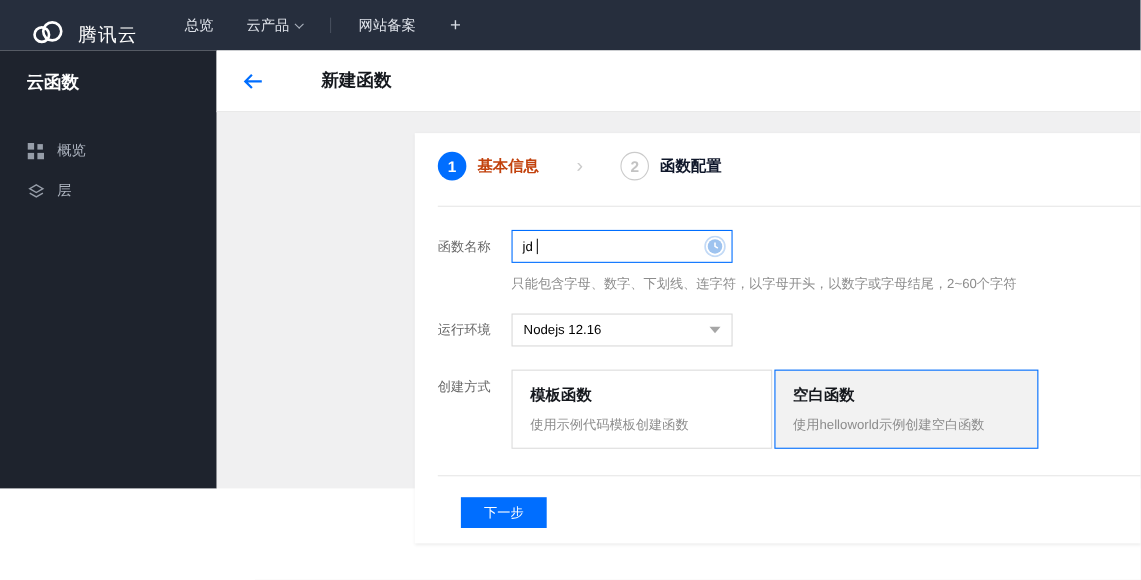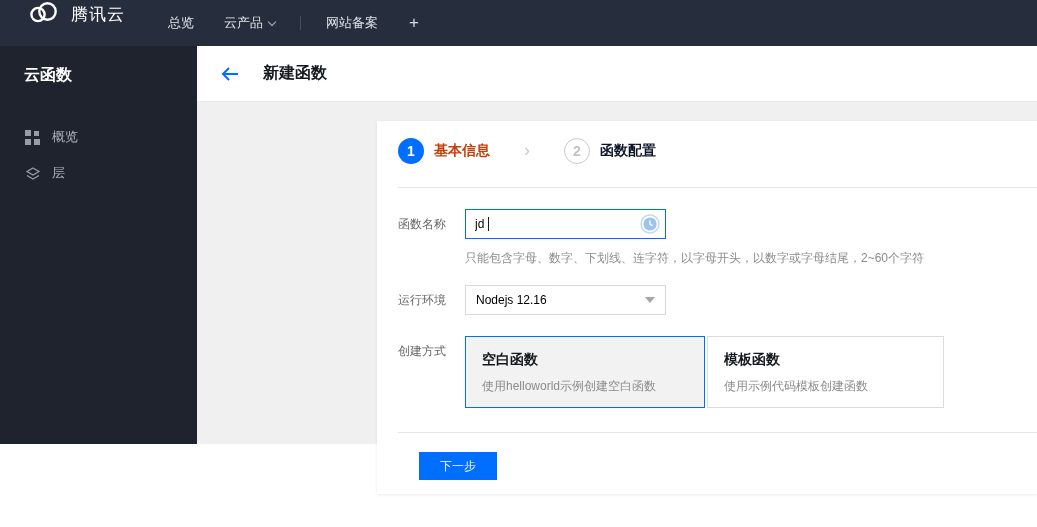--- a/index.html
+++ b/index.html
@@ -1,20 +1,20 @@
 <!DOCTYPE html>
 <html><head>
 <meta charset="utf-8">
 <style>
   * { margin:0; padding:0; box-sizing:border-box; }
   html,body { width:1037px; height:527px; overflow:hidden;
     font-family:"Liberation Sans","DejaVu Sans",sans-serif; }
 
   
-  .topbar { height:46px; background:#262e3d; display:flex; align-items:flex-start; }
+  .topbar { height:46px; background:#262e3d; display:flex; align-items:flex-end; }
   .logo { display:flex; align-items:center; gap:11px; padding:0 28px 0 26px; cursor:pointer; }
   .logo-text { color:#ffffff; font-size:17px; letter-spacing:1px; }
   .top-nav { display:flex; align-items:center; font-size:13px; color:#dfe3ea; }
   .top-nav-item { padding:0 15px; height:46px; display:flex; align-items:center; gap:6px; cursor:pointer; }
   .nav-chevron { width:6px; height:6px; border-right:1px solid #aab1bd; border-bottom:1px solid #aab1bd;
     transform:rotate(45deg); margin-top:-3px; }
   .nav-divider { width:1px; height:14px; background:#454d5c; margin:0 10px; }
   .nav-plus { font-size:17px; color:#d7dce4; padding:0 16px; }
 
   
@@ -25,21 +25,21 @@
   .sidebar-title { color:#ffffff; font-size:16px; font-weight:bold; padding:19px 0 0 24px; }
   .side-items { margin-top:24px; }
   .side-item { height:36px; display:flex; align-items:flex-end; gap:11px; padding-left:24px;
     color:#aeb5c0; font-size:13px; cursor:pointer; }
   .side-item.active { background:#2b313e; color:#ffffff; }
   .side-icon { width:17px; height:17px; display:flex; align-items:center; justify-content:center; }
 
   
   .content { flex:1; background:#f0f0f1; display:flex; flex-direction:column; }
   .page-header { height:56px; background:#ffffff; border-bottom:1px solid #e7e7e7;
-    display:flex; align-items:center; padding-left:20px; flex-shrink:0; }
+    display:flex; align-items:center; padding-left:20px; flex-shrink:0;gap:29px; }
   .back-btn { width:26px; height:26px; display:flex; align-items:center; justify-content:center; cursor:pointer; }
   .page-title { font-size:16px; font-weight:bold; color:#15181d; margin-left:20px; }
 
   .content-body { flex:1; padding:19px 0 0 180px; }
   .card { background:#ffffff; height:373px; box-shadow:0 1px 3px rgba(0,0,0,.08);
     padding:15px 0 0 21px; }
 
   
   .steps { display:flex; align-items:center; height:30px; }
   .step-circle { width:26px; height:26px; border-radius:50%; display:flex; align-items:center;
@@ -187,28 +187,28 @@
           <div class="form-label">运行环境</div>
           <div class="select">
             <span>Nodejs 12.16</span>
             <span class="select-caret"></span>
           </div>
         </div>
 
         <div class="form-row row-3">
           <div class="form-label">创建方式</div>
           <div class="cards">
+            <div class="create-card">
+              <div class="card-title">模板函数</div>
+              <div class="card-desc">使用示例代码模板创建函数</div>
+            </div>
             <div class="create-card selected">
               <div class="card-title">空白函数</div>
               <div class="card-desc">使用helloworld示例创建空白函数</div>
             </div>
-            <div class="create-card">
-              <div class="card-title">模板函数</div>
-              <div class="card-desc">使用示例代码模板创建函数</div>
-            </div>
           </div>
         </div>
 
         <div class="divider-2"></div>
 
         <div class="btn-row">
           <button class="primary-btn">下一步</button>
         </div>
 
       </div>

